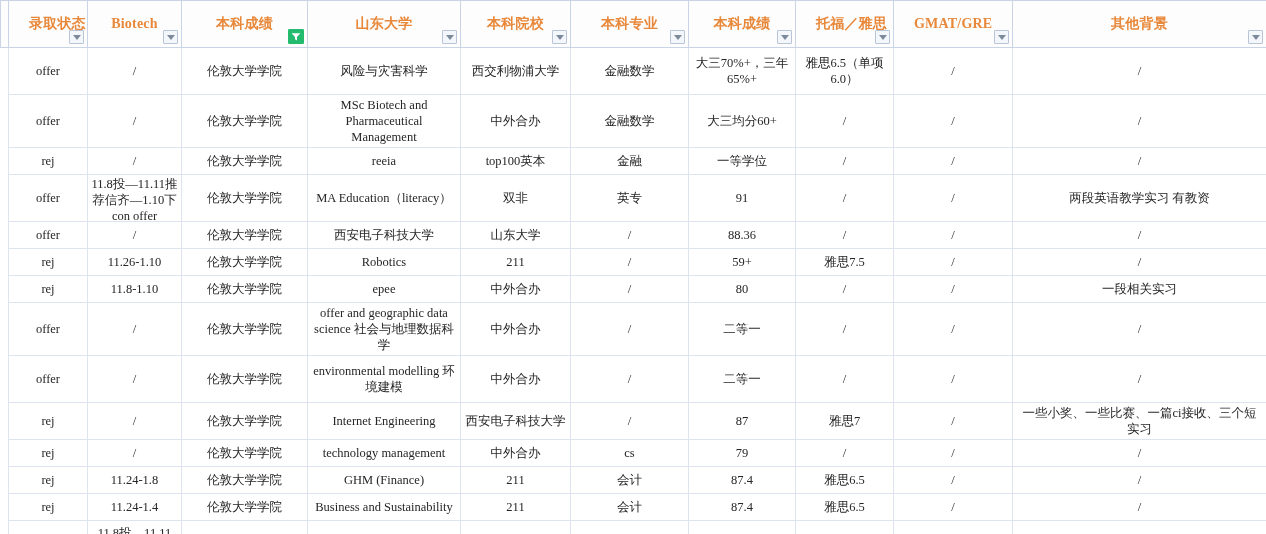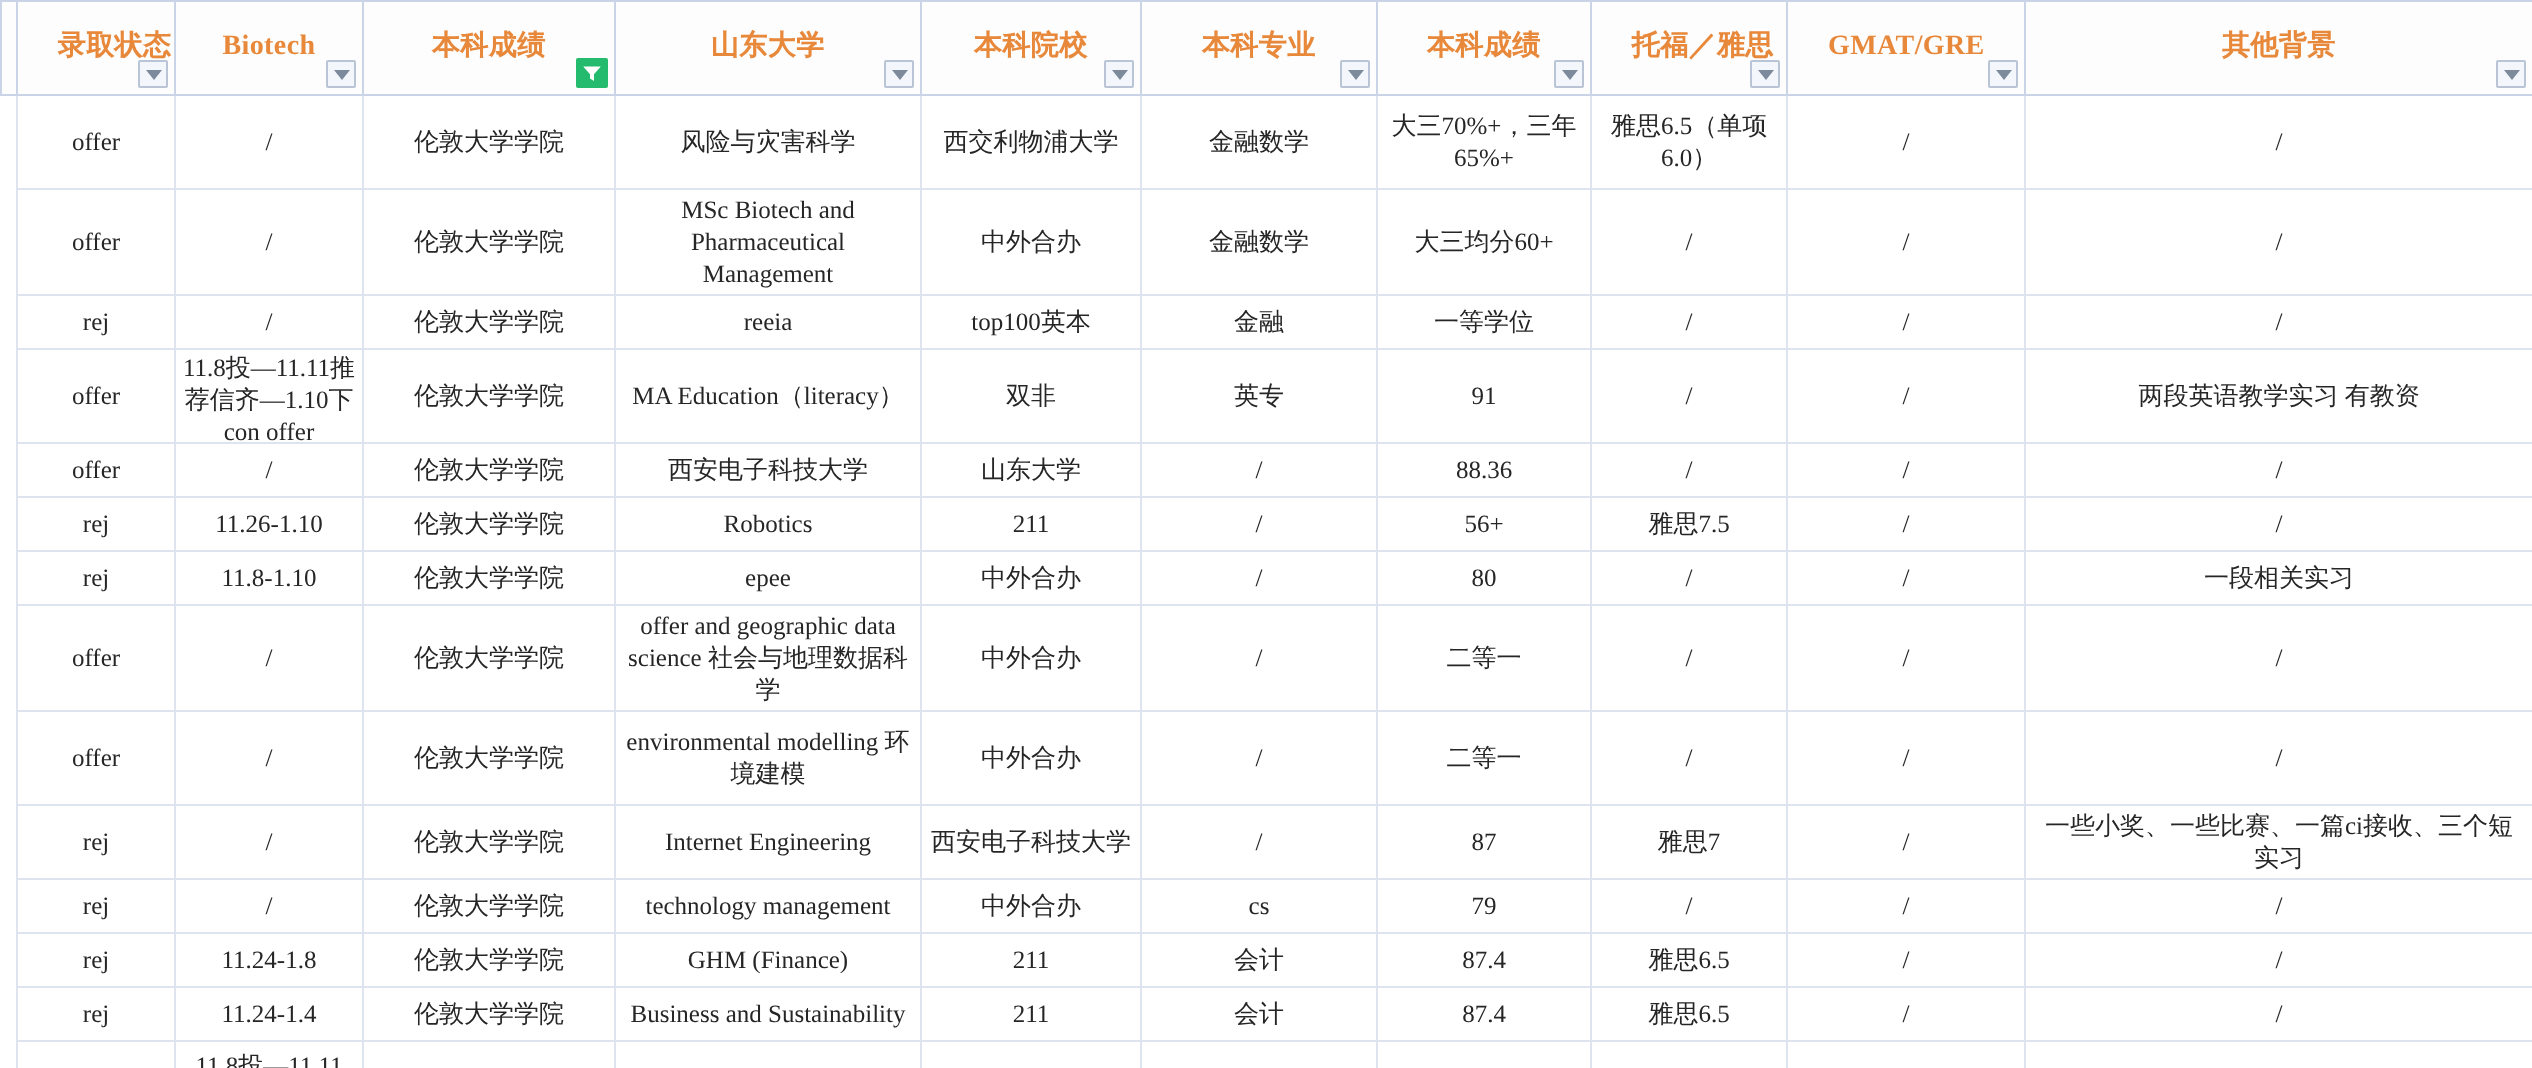--- a/index.html
+++ b/index.html
@@ -300,21 +300,21 @@
           <td>/</td>
         </tr>
         <tr class="r-short">
           <td class="gutter-cell"></td>
           <td>rej</td>
           <td>11.26-1.10</td>
           <td>伦敦大学学院</td>
           <td>Robotics</td>
           <td>211</td>
           <td>/</td>
-          <td>56+</td>
+          <td>59+</td>
           <td>雅思7.5</td>
           <td>/</td>
           <td>/</td>
         </tr>
         <tr class="r-short">
           <td class="gutter-cell"></td>
           <td>rej</td>
           <td>11.8-1.10</td>
           <td>伦敦大学学院</td>
           <td>epee</td>

